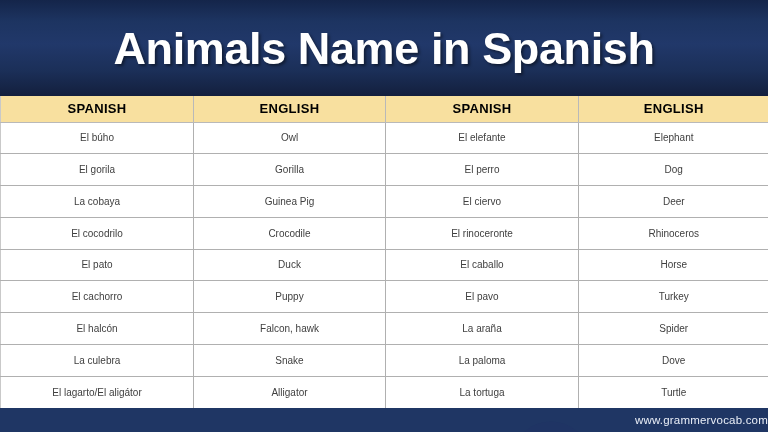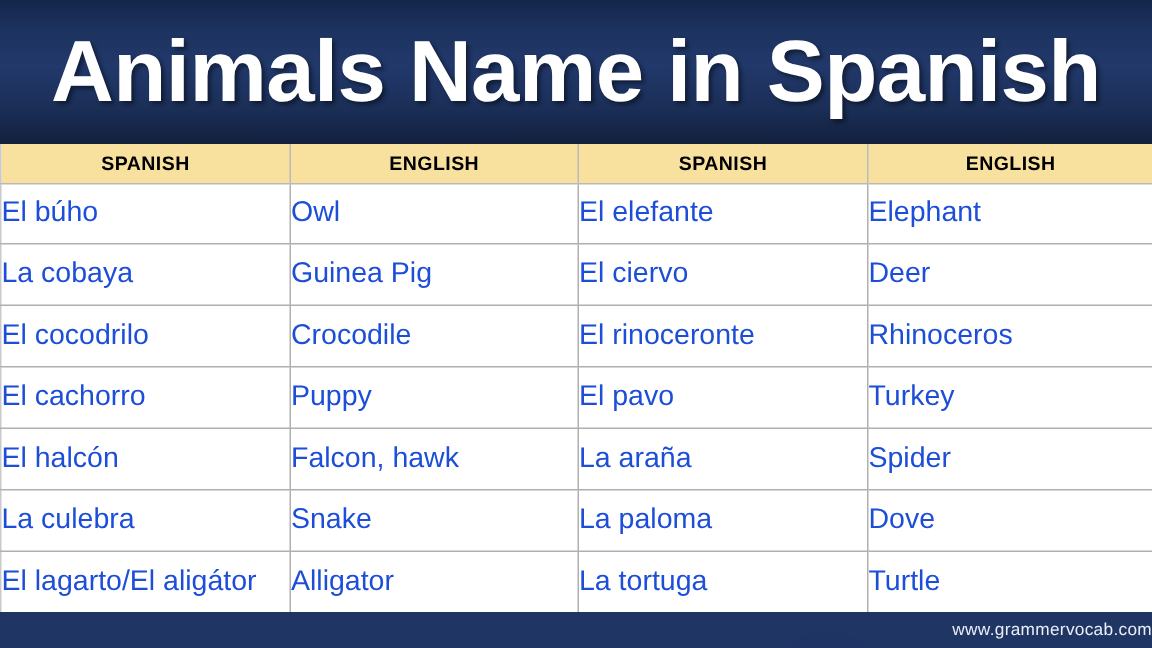--- a/index.html
+++ b/index.html
@@ -27,21 +27,21 @@
         #21386a 46%,
         #1b2f58 74%,
         #131f3d 100%);
     display:flex;
     align-items:center;
     justify-content:center;
     position:relative;
   }
   .banner-title {
     color:#ffffff;
-    font-size:58px;
+    font-size:45px;
     font-weight:bold;
     letter-spacing:-0.4px;
     line-height:1;
     text-shadow:2px 2px 3px rgba(0,0,0,0.45);
     white-space:nowrap;
     font-stretch:condensed;
   }
 
   
   .table-wrap {
@@ -66,22 +66,23 @@
     color:#000000;
     font-size:13px;
     font-weight:bold;
     letter-spacing:0.3px;
     height:26px;
     text-align:center;
     border:1px solid #b9b9b9;
     border-top:none;
   }
   table.vocab td {
-    font-size:19px;
-    color:#1d4ed8;
+    font-size:10px;
+    color:#404040;
+    text-align:center;
     height:25.2px;
     border:1px solid #b0b0b0;
     background:transparent;
     white-space:nowrap;
     overflow:hidden;
   }
   table.vocab tr:last-child td { border-bottom:none; }
   table.vocab td:first-child, table.vocab th:first-child { border-left:1px solid #c9c9c9; }
   table.vocab td:last-child, table.vocab th:last-child { border-right:none; }
 
@@ -135,30 +136,42 @@
         </tr>
       </thead>
       <tbody>
         <tr>
           <td>El búho</td>
           <td>Owl</td>
           <td>El elefante</td>
           <td>Elephant</td>
         </tr>
         <tr>
+          <td>El gorila</td>
+          <td>Gorilla</td>
+          <td>El perro</td>
+          <td>Dog</td>
+        </tr>
+        <tr>
           <td>La cobaya</td>
           <td>Guinea Pig</td>
           <td>El ciervo</td>
           <td>Deer</td>
         </tr>
         <tr>
           <td>El cocodrilo</td>
           <td>Crocodile</td>
           <td>El rinoceronte</td>
           <td>Rhinoceros</td>
+        </tr>
+        <tr>
+          <td>El pato</td>
+          <td>Duck</td>
+          <td>El caballo</td>
+          <td>Horse</td>
         </tr>
         <tr>
           <td>El cachorro</td>
           <td>Puppy</td>
           <td>El pavo</td>
           <td>Turkey</td>
         </tr>
         <tr>
           <td>El halcón</td>
           <td>Falcon, hawk</td>

